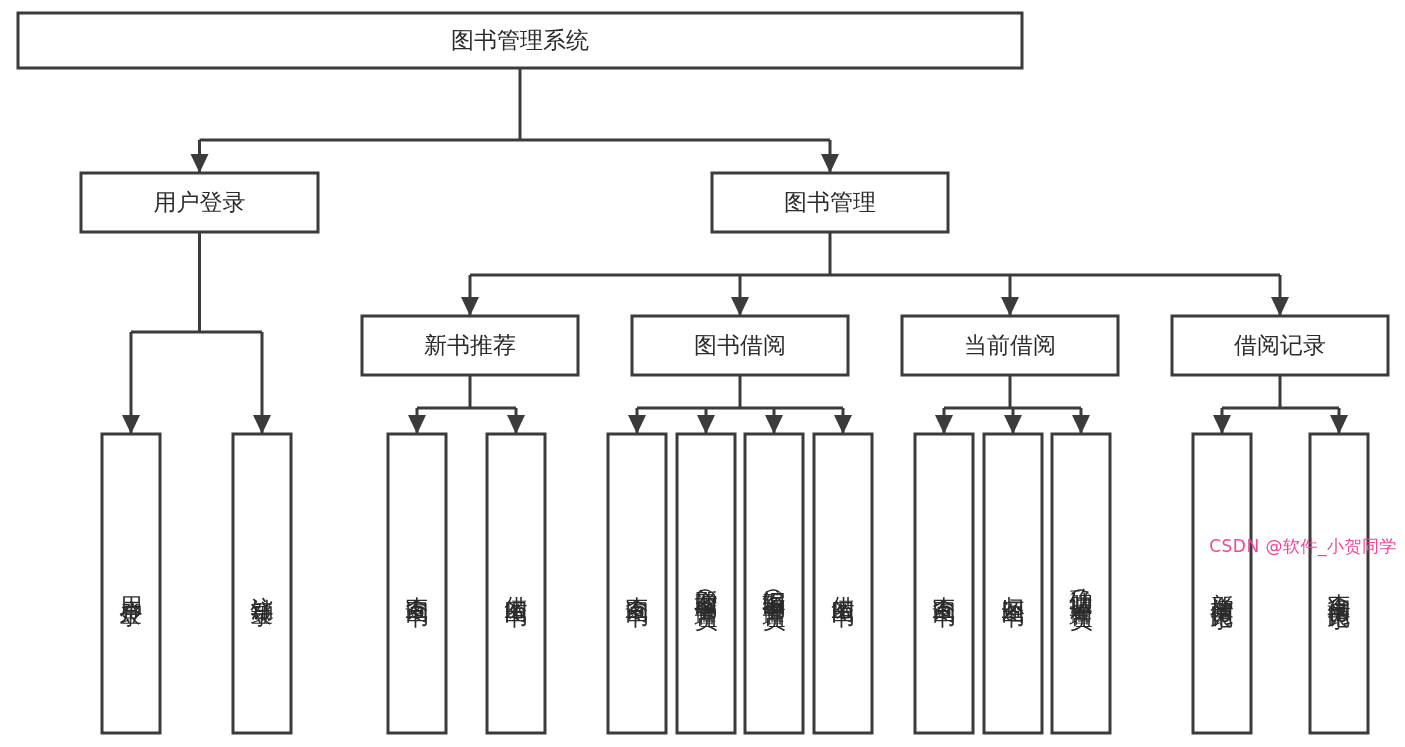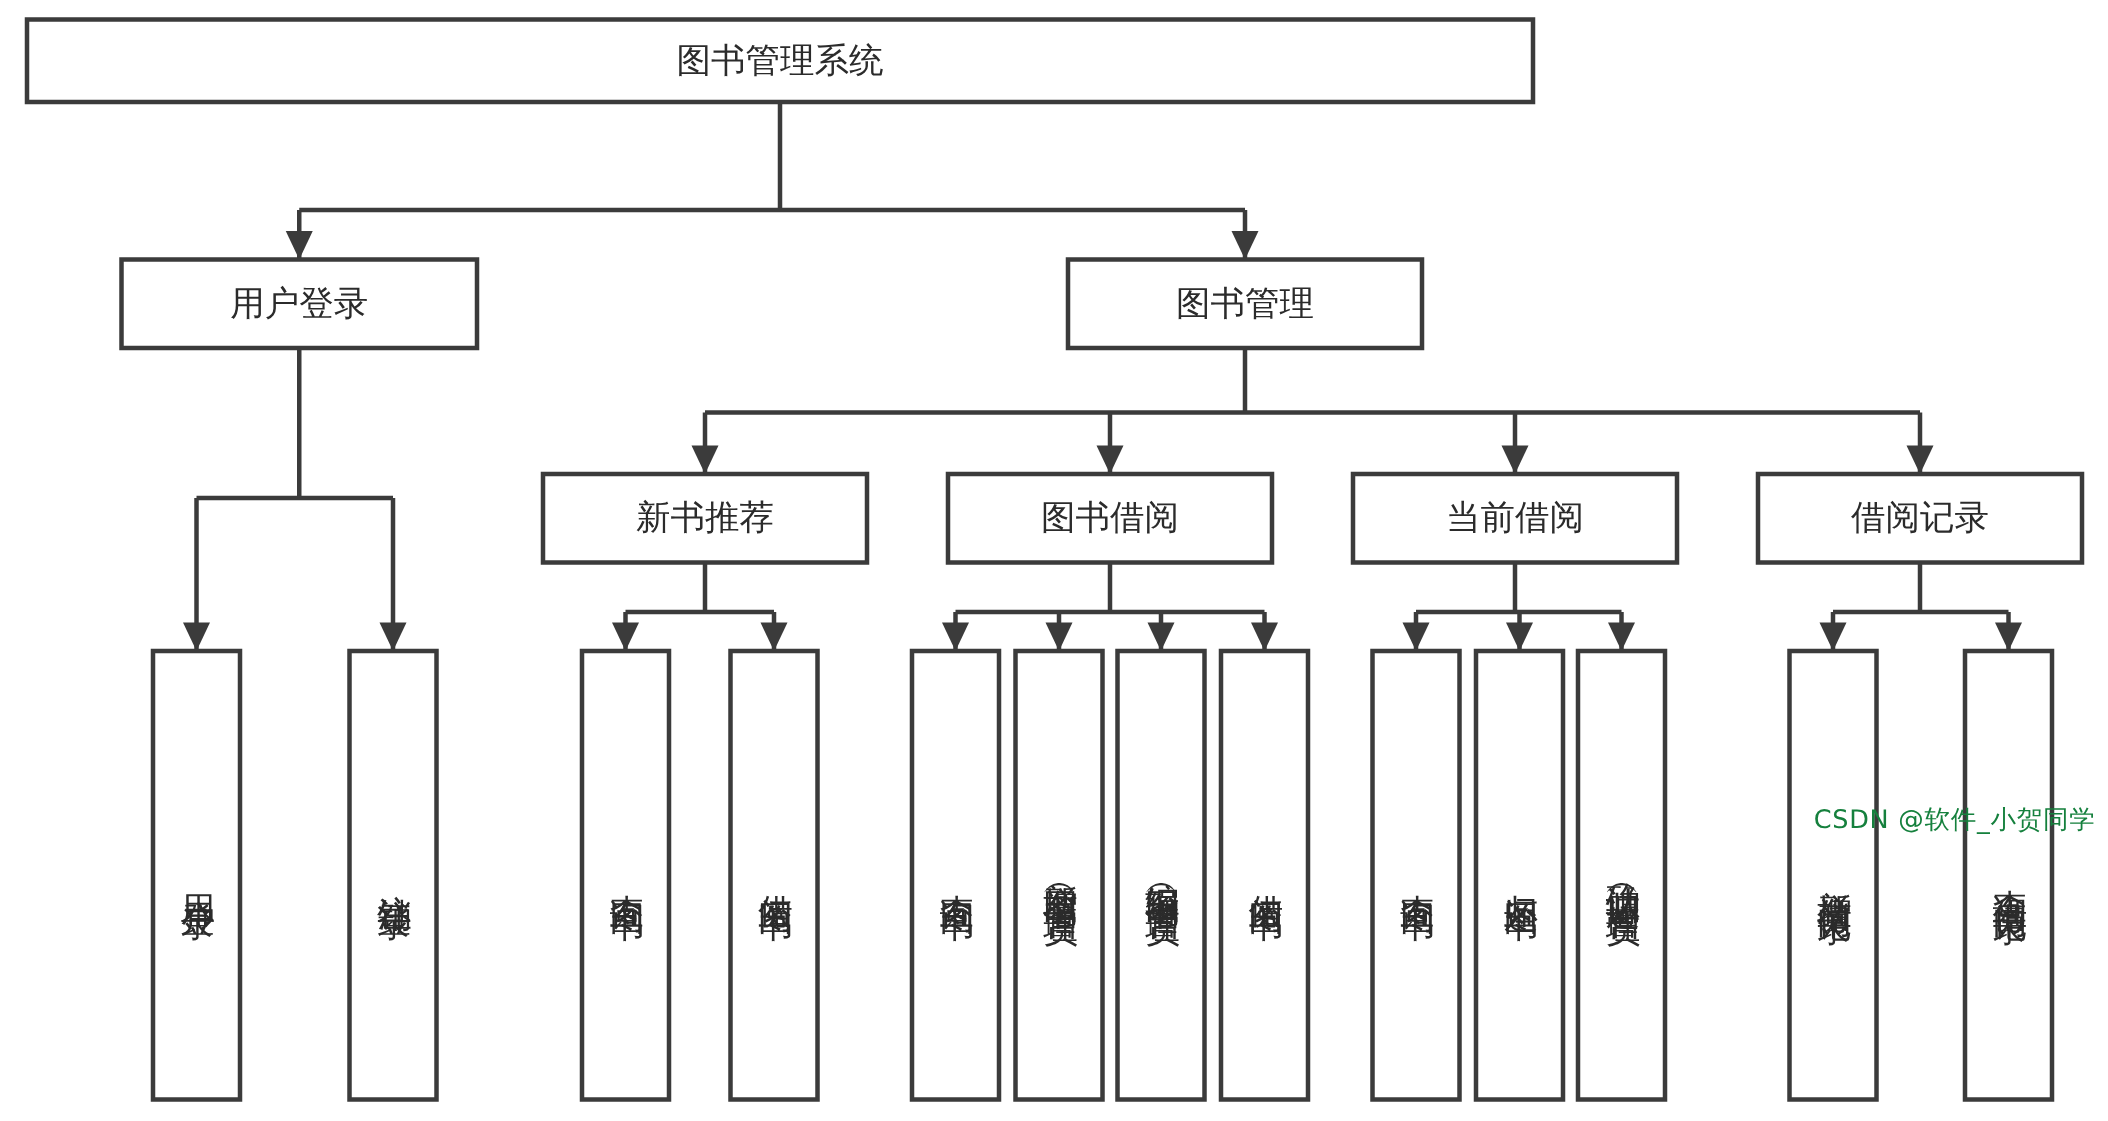--- a/index.html
+++ b/index.html
@@ -64,21 +64,21 @@
     letter-spacing: 3px;
     color: #2b2b2b;
     white-space: nowrap;
   }
   .watermark {
     position: absolute;
     right: 8px;
     bottom: 6px;
     font-family: "DejaVu Sans", "Liberation Sans", sans-serif;
     font-size: 17px;
-    color: #15803d;
+    color: #ec4899;
     letter-spacing: 0.5px;
     user-select: none;
   }
 </style>
 </head>
 <body>
 
 <div id="diagram-root">
 
   <svg class="flow-canvas" viewBox="0 0 1405 747">

